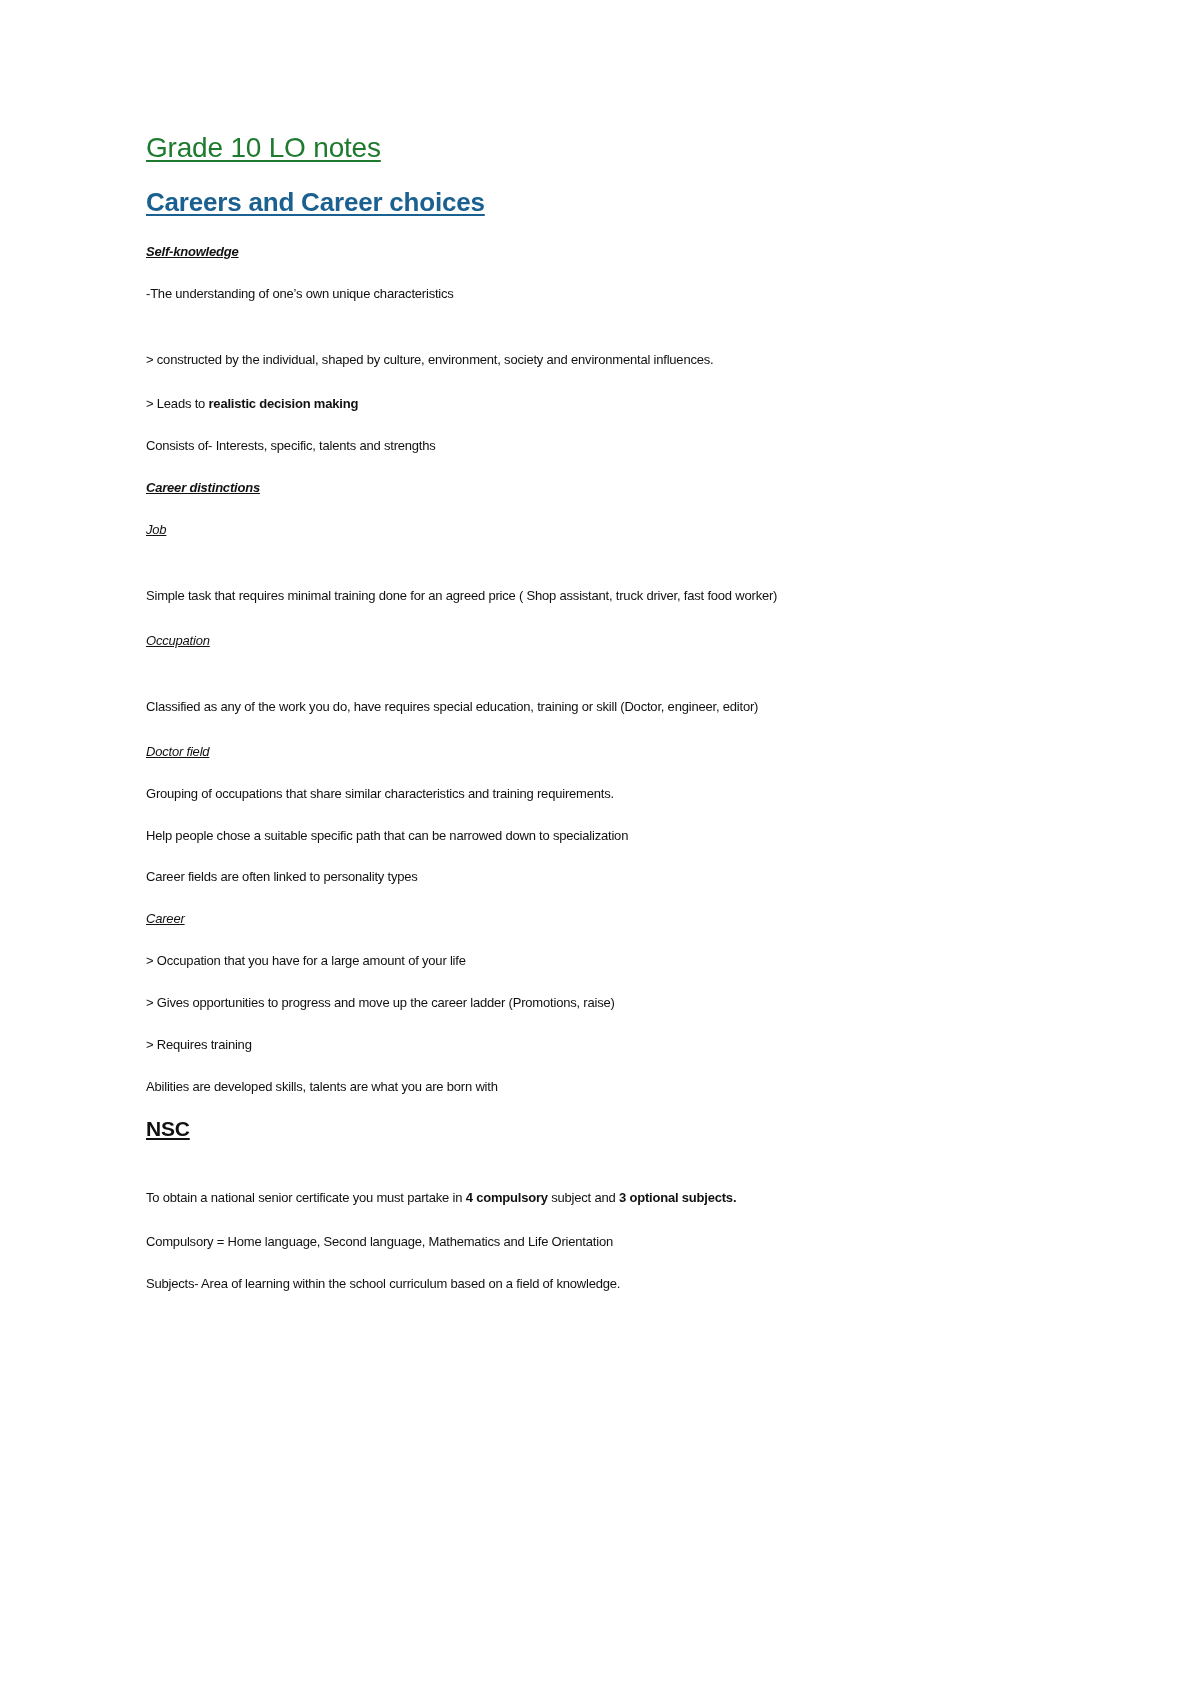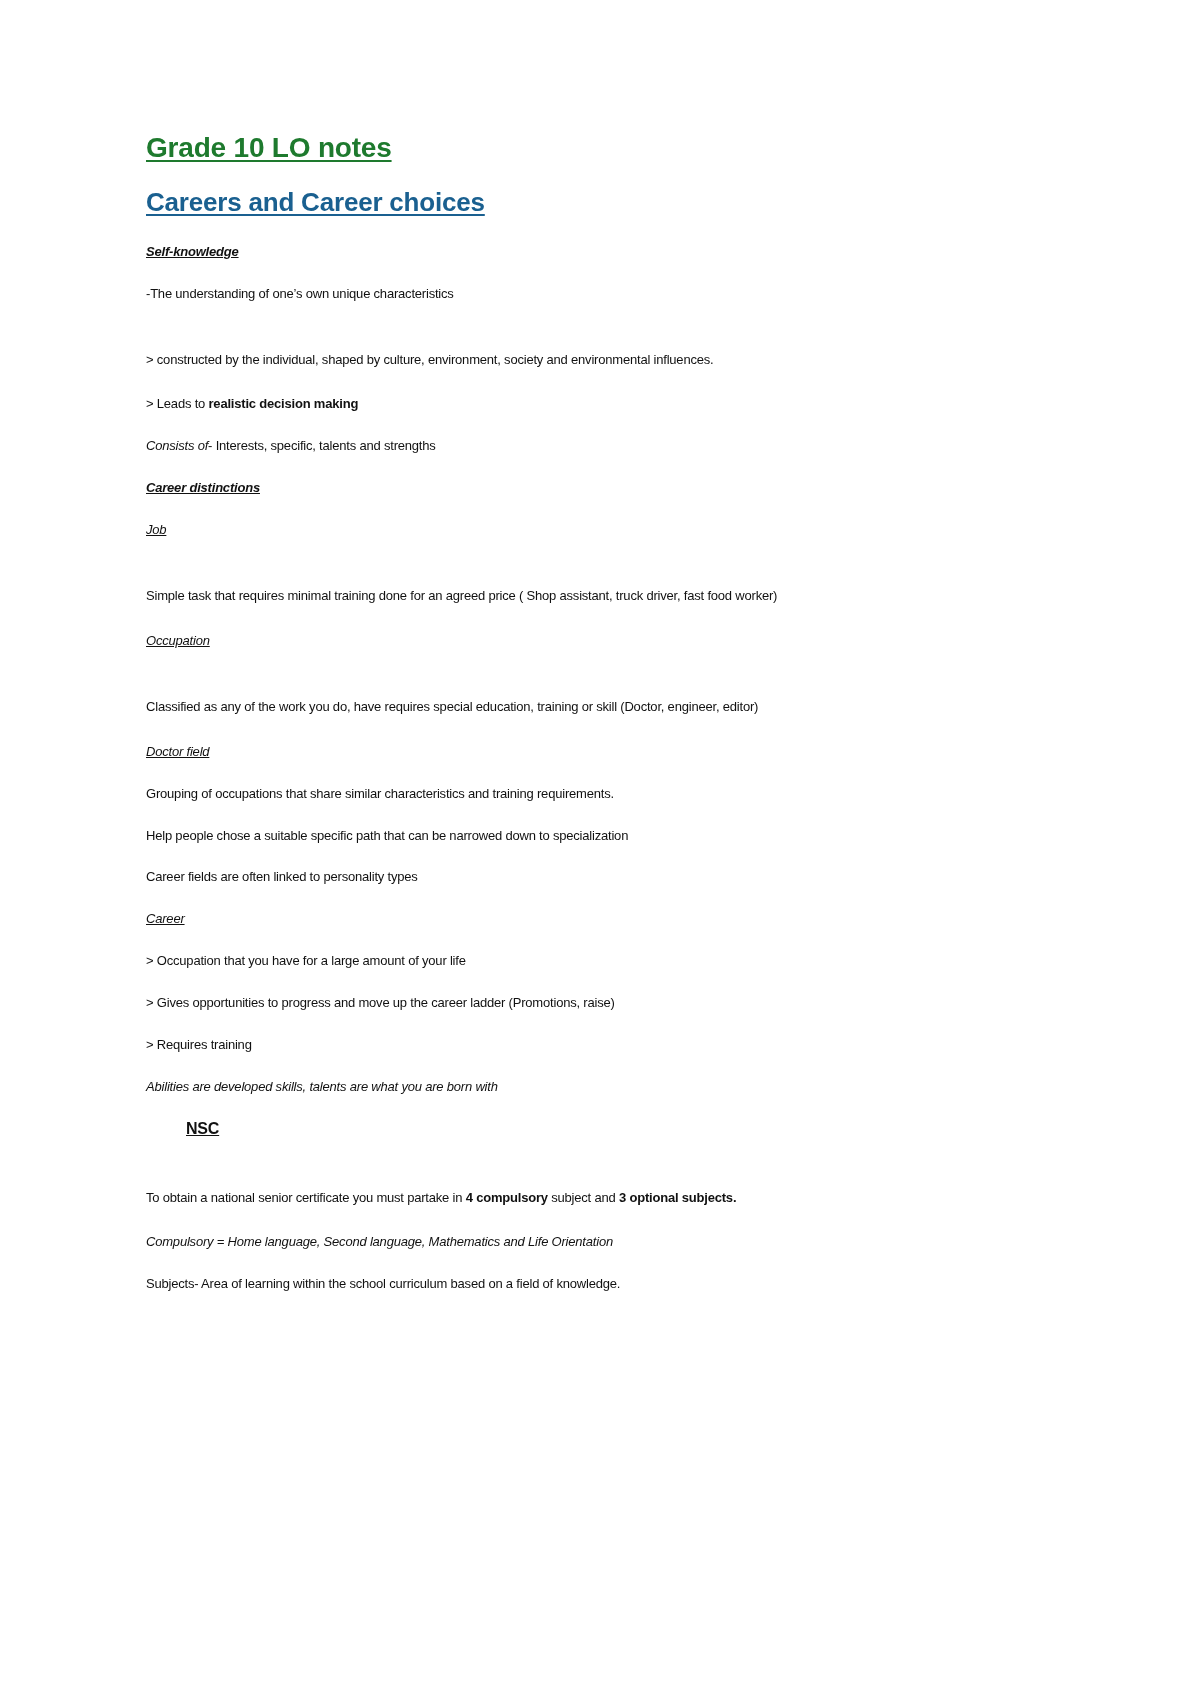--- a/index.html
+++ b/index.html
@@ -1,26 +1,26 @@
 <!DOCTYPE html>
 <html><head>
 <meta charset="utf-8">
 <style>
   html, body { margin: 0; padding: 0; background: #ffffff; }
   body { width: 1200px; height: 1696px; position: relative; overflow: hidden;
          font-family: "Liberation Sans", "DejaVu Sans", sans-serif; color: #111; }
   .page { position: absolute; left: 146px; top: 0; width: 920px; }
   .line { position: absolute; left: 0; font-size: 13px; line-height: 29px; white-space: nowrap; letter-spacing: -0.2px; }
   .wrap { white-space: normal; width: 920px; margin-top: 24px; }
-  .title { font-size: 28px; font-weight: bold; color: #1e7a2e; text-decoration: underline; text-decoration-thickness: 2px; text-underline-offset: 3px; }
+  .title { font-size: 28px; font-weight: normal; color: #1e7a2e; text-decoration: underline; text-decoration-thickness: 2px; text-underline-offset: 3px; }
   .subtitle { font-size: 26px; font-weight: bold; color: #1a6090; text-decoration: underline; text-decoration-thickness: 2px; text-underline-offset: 3px; }
   .h-bi { font-weight: bold; font-style: italic; text-decoration: underline; }
   .h-i { font-style: italic; text-decoration: underline; }
-  .h-b { font-weight: bold; text-decoration: underline; font-size: 16px; margin-left: 40px; }
-  .it { font-style: italic; }
+  .h-b { font-weight: bold; text-decoration: underline; font-size: 21px; }
+  .it { }
   b { font-weight: bold; }
 </style>
 </head>
 <body>
 
 <div class="page">
   <div class="line title" style="top:133px">Grade 10 LO notes</div>
   <div class="line subtitle" style="top:188px">Careers and Career choices</div>
 
   <div class="line h-bi" style="top:237px">Self-knowledge</div>

